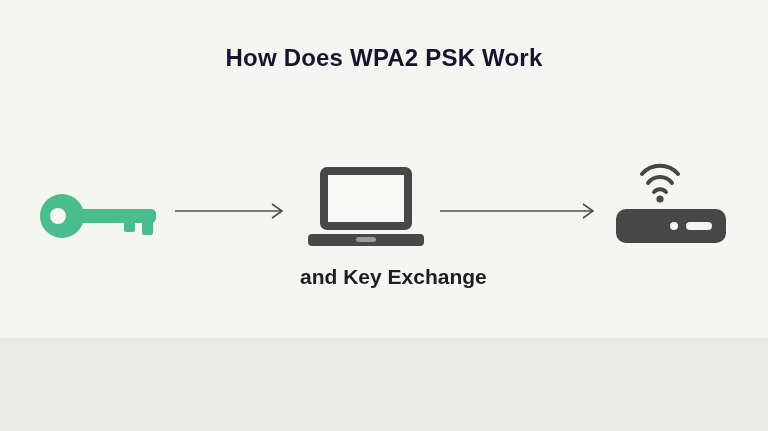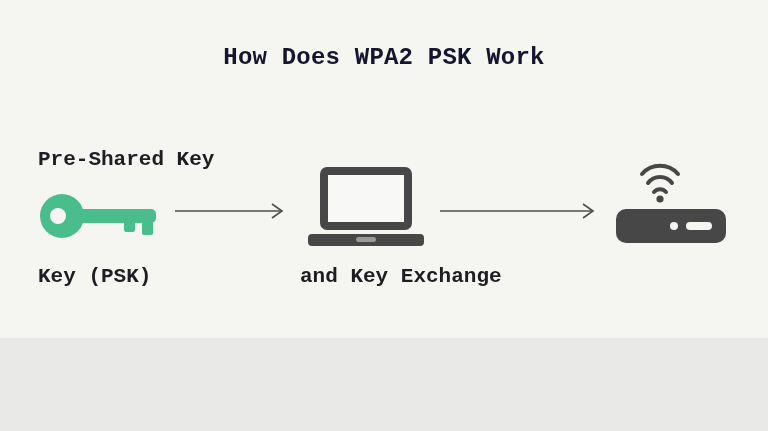--- a/index.html
+++ b/index.html
@@ -6,21 +6,20 @@
   body{
     font-family:"Liberation Sans","DejaVu Sans",sans-serif;
     background:#e9e9e7;
   }
   .canvas{
     position:relative;
     width:768px;height:338px;
     background:#f5f5f2;
     overflow:hidden;
     margin:0 auto;
-    font-family:Liberation Mono, monospace;
   }
   .title{
     position:absolute;
     top:44px;left:0;width:768px;
     text-align:center;
     font-size:24px;font-weight:700;
     color:#15152e;
     letter-spacing:.2px;
   }
   .label{
@@ -33,34 +32,32 @@
   .icon{position:absolute;}
   .icon svg{display:block;}
 </style>
 </head>
 <body>
 
 <div class="canvas">
 
   <div class="title">How Does WPA2 PSK Work</div>
 
-  <div class="label" style="left:38px;top:146px;">Pre-Shared Key</div>
 
   <div class="icon" style="left:38px;top:189px;">
     <svg width="120" height="54" viewBox="0 0 120 54">
       <circle cx="24" cy="27" r="22" fill="#4abd8c"></circle>
       <circle cx="20" cy="27" r="8" fill="#f5f5f2"></circle>
       <rect x="40" y="20" width="78" height="14" rx="5" fill="#4abd8c"></rect>
       <rect x="86" y="31" width="11" height="12" rx="2" fill="#4abd8c"></rect>
       <rect x="104" y="31" width="11" height="15" rx="2" fill="#4abd8c"></rect>
     </svg>
   </div>
 
   <div class="label" style="left:38px;top:263px;">
-    <div>Key (PSK)</div>
   </div>
 
   <div class="icon" style="left:175px;top:200px;">
     <svg width="112" height="22" viewBox="0 0 112 22">
       <line x1="0" y1="11" x2="106" y2="11" stroke="#4d4d4d" stroke-width="1.6"></line>
       <polyline points="97,4 107,11 97,18" fill="none" stroke="#4d4d4d" stroke-width="1.6"></polyline>
     </svg>
   </div>
 
   <div class="icon" style="left:308px;top:167px;">

